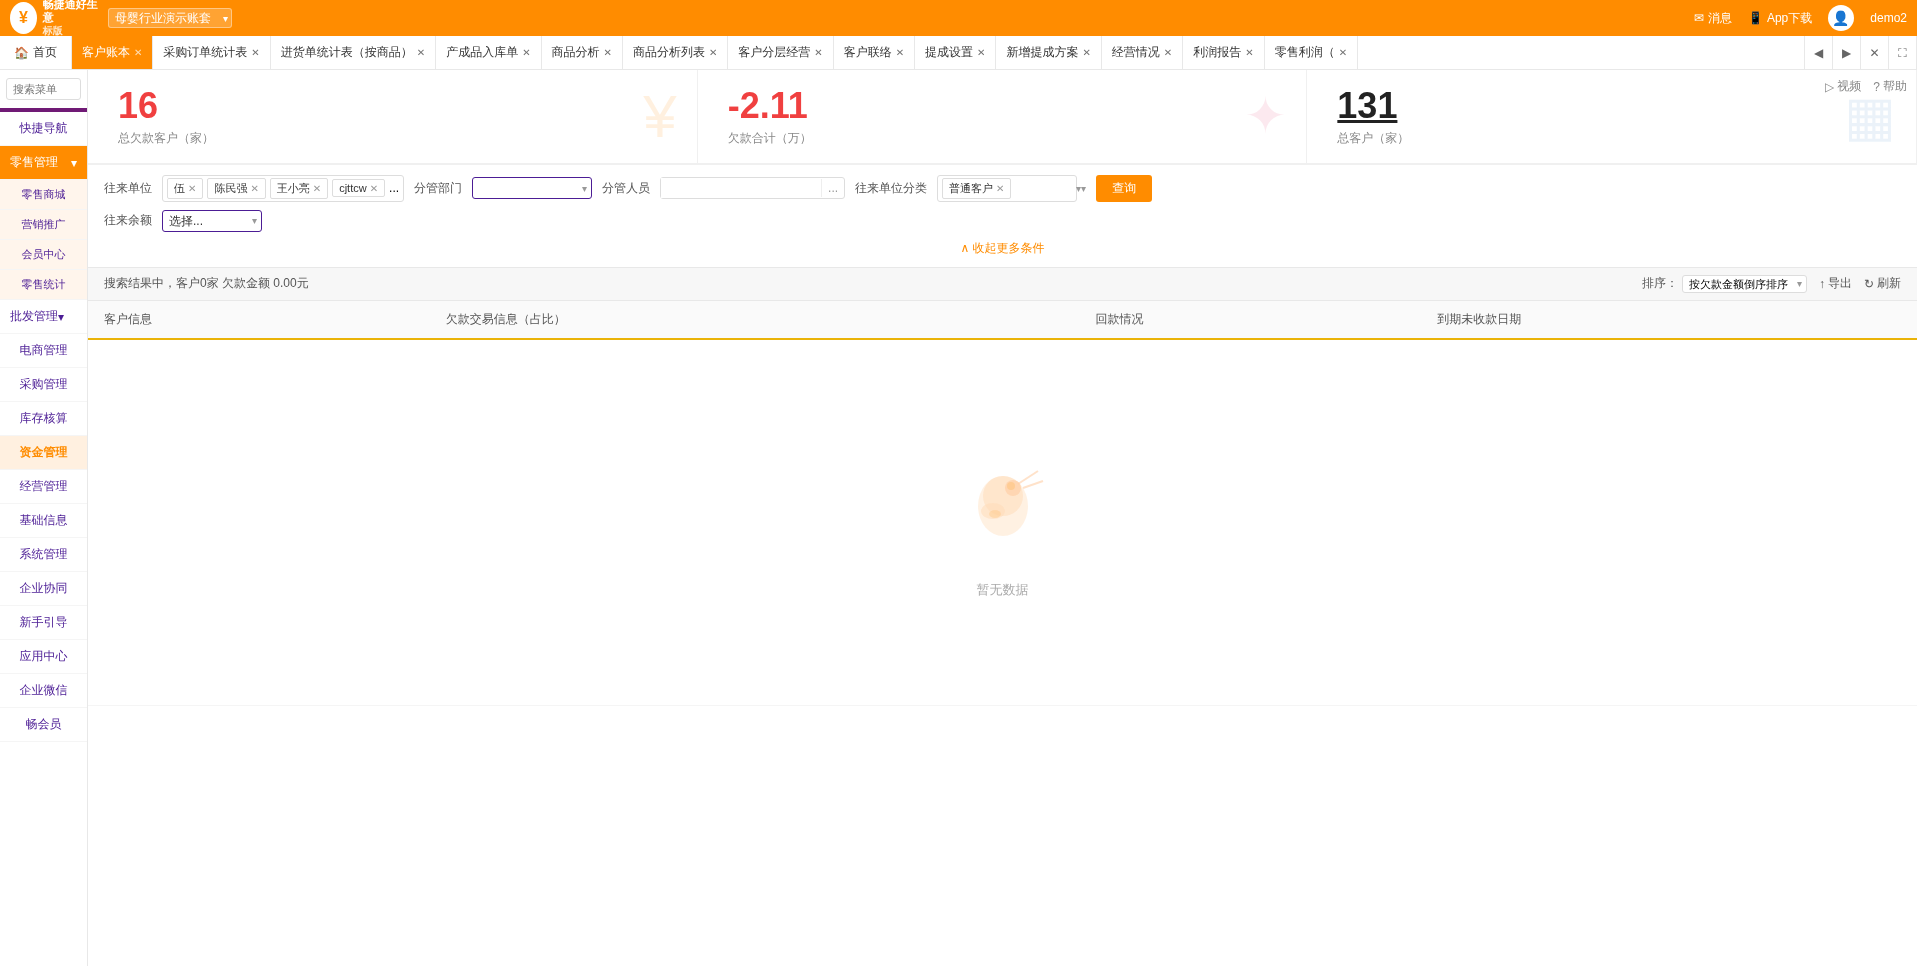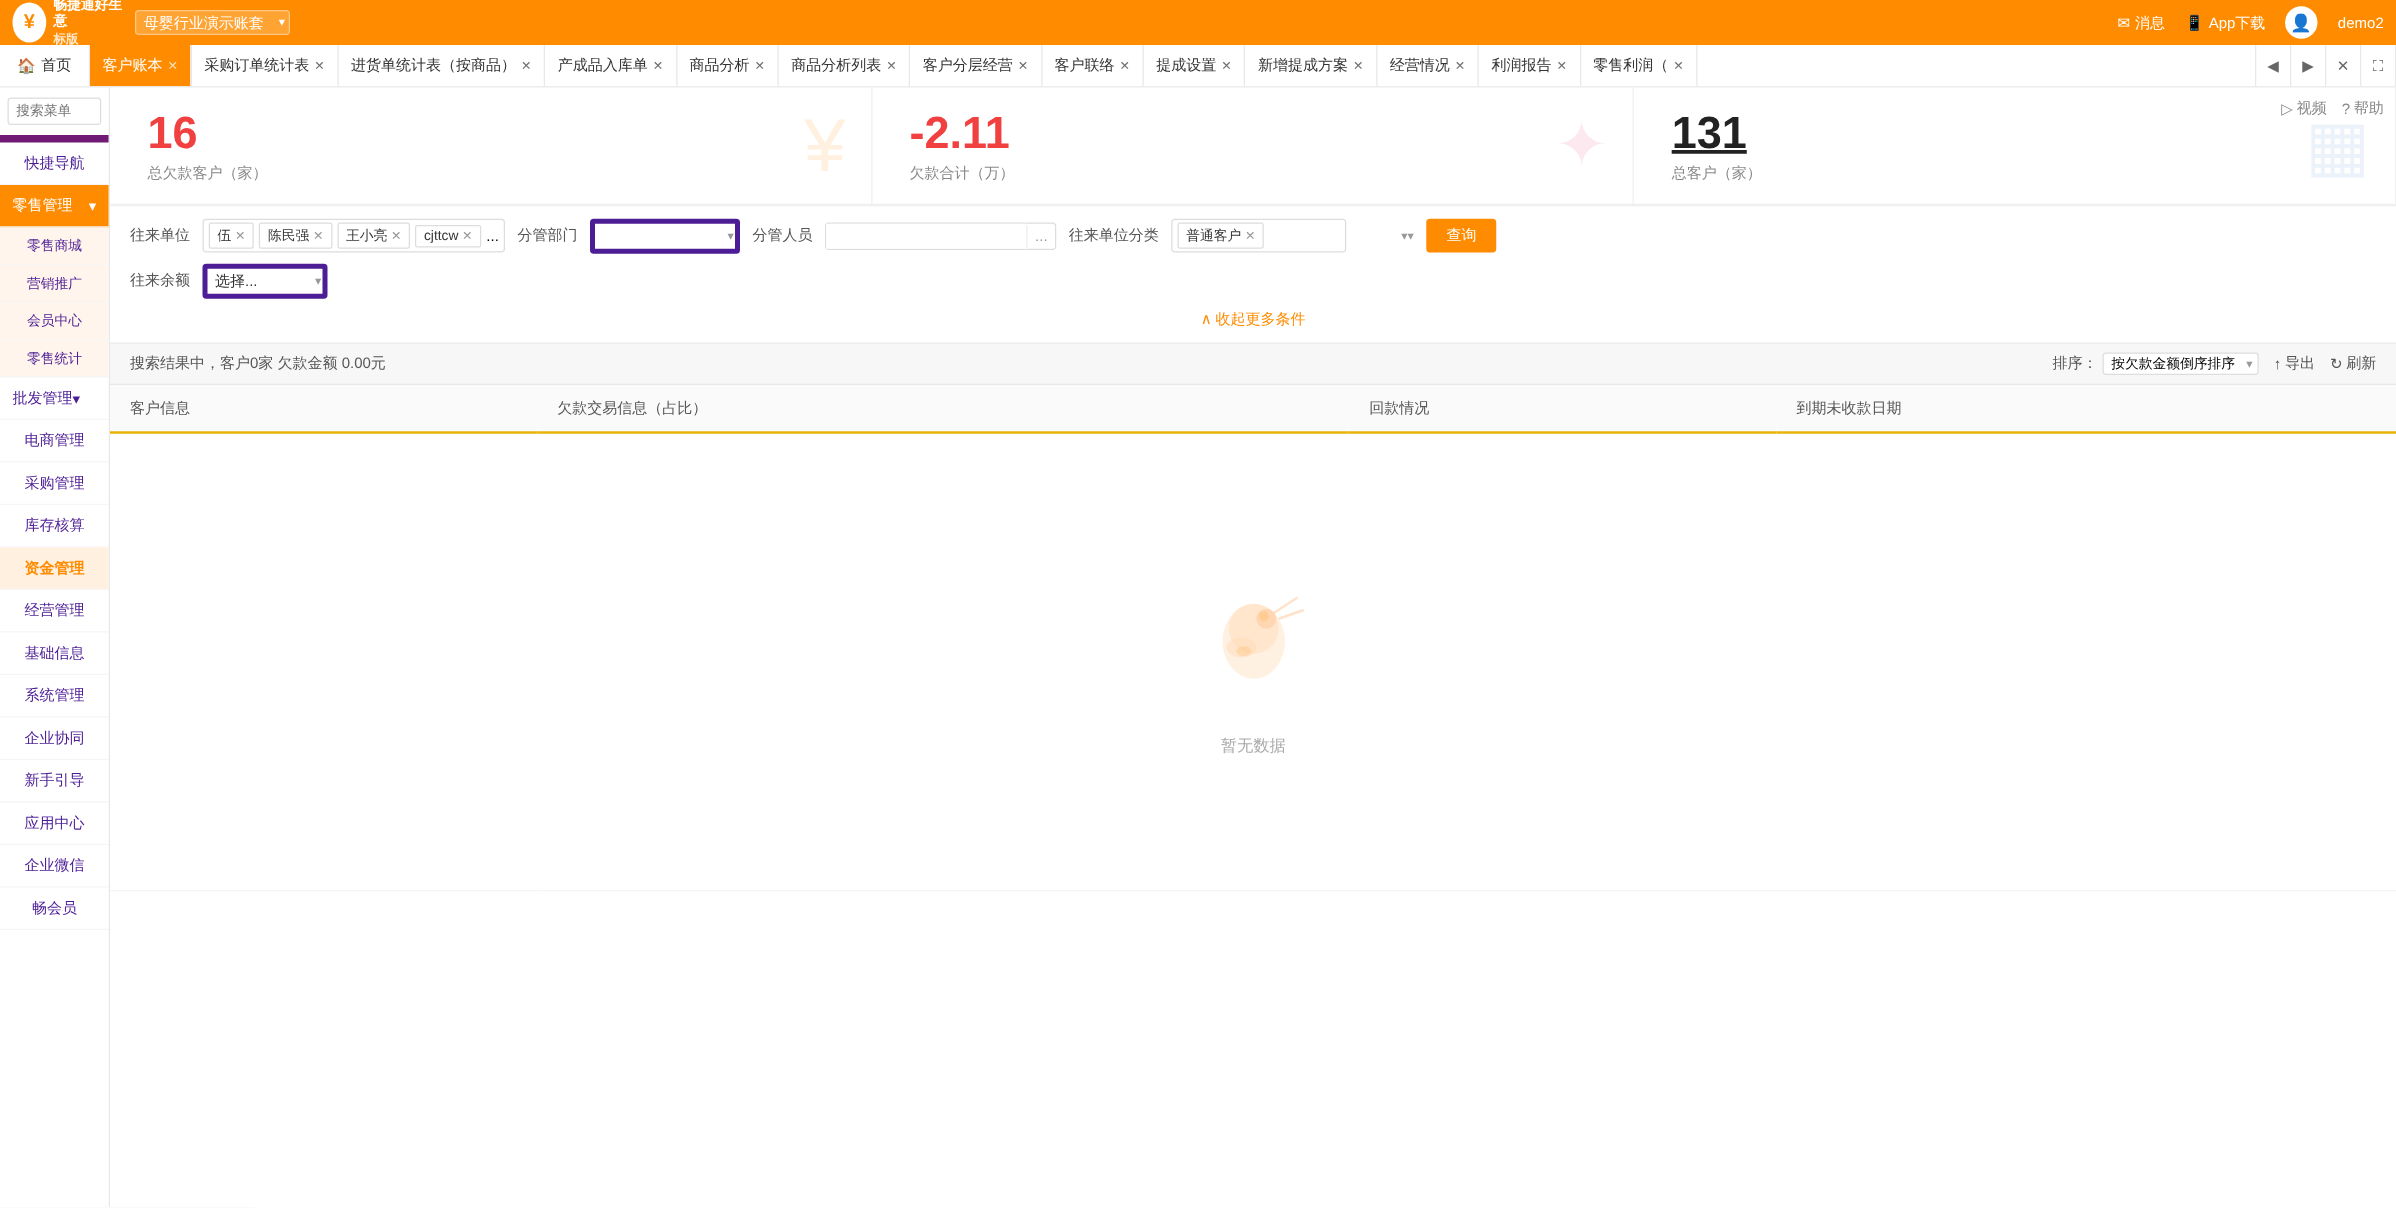--- a/index.html
+++ b/index.html
@@ -25,21 +25,21 @@
     .nav-tab.active { background: #ff8c00; color: #fff; }
     .nav-tab .close-x { font-size: 10px; cursor: pointer; opacity: 0.7; }
     .nav-tab-controls { display: flex; align-items: center; margin-left: auto; border-left: 1px solid #e8e8e8; }
     .nav-tab-controls .ctrl-btn { width: 28px; height: 34px; display: flex; align-items: center; justify-content: center; cursor: pointer; color: #666; font-size: 12px; border-right: 1px solid #e8e8e8; }
 
     
     .main-layout { display: flex; flex: 1; overflow: hidden; }
 
     
     .sidebar { width: 88px; background: #fff; border-right: 1px solid #e8e8e8; display: flex; flex-direction: column; flex-shrink: 0; overflow-y: auto; }
-    .sidebar-search { padding: 8px 6px; border-bottom: 6px solid #701a75; }
+    .sidebar-search { padding: 8px 6px; border-bottom: 4px solid #701a75; }
     .sidebar-search input { width: 100%; border: 1px solid #ddd; border-radius: 3px; padding: 4px 6px; font-size: 11px; outline: none; }
     .sidebar-item { padding: 8px 6px; text-align: center; cursor: pointer; font-size: 12px; color: #4c1d95; border-bottom: 1px solid #f5f5f5; }
     .sidebar-item.active { background: #ff8c00; color: #fff; }
     .sidebar-sub { background: #fff5ec; }
     .sidebar-sub .sidebar-item { font-size: 11px; padding: 7px 6px; }
 
     
     .content { flex: 1; overflow-y: auto; background: #f5f5f5; display: flex; flex-direction: column; }
 
     
@@ -57,22 +57,22 @@
     .stats-bar-actions { position: absolute; top: 8px; right: 10px; display: flex; gap: 12px; font-size: 12px; color: #888; }
     .stats-bar-actions span { cursor: pointer; display: flex; align-items: center; gap: 3px; }
 
     
     .filter-area { background: #fff; padding: 10px 16px; border-bottom: 1px solid #e8e8e8; flex-shrink: 0; }
     .filter-row { display: flex; align-items: center; gap: 10px; flex-wrap: wrap; margin-bottom: 8px; }
     .filter-row:last-child { margin-bottom: 0; }
     .filter-label { color: #555; font-size: 12px; white-space: nowrap; }
     .filter-tag { background: #fff; border: 1px solid #ddd; border-radius: 2px; padding: 2px 6px; font-size: 11px; display: flex; align-items: center; gap: 3px; color: #333; }
     .filter-tag .tag-close { color: #999; cursor: pointer; font-size: 10px; }
-    .filter-select { border: 4px solid #4c1d95; border-radius: 3px; padding: 3px 20px 3px 6px; font-size: 12px; color: #333; background: #fff; appearance: none; cursor: pointer; position: relative; min-width: 120px; }
-    .select-wrap { position: relative; display: inline-flex; align-items: center; gap: 45px; }
+    .filter-select { border: 1px solid #4c1d95; border-radius: 3px; padding: 3px 20px 3px 6px; font-size: 12px; color: #333; background: #fff; appearance: none; cursor: pointer; position: relative; min-width: 120px; }
+    .select-wrap { position: relative; display: inline-flex; align-items: center; }
     .select-wrap::after { content: "▾"; color: #999; position: absolute; right: 5px; pointer-events: none; font-size: 10px; }
     .filter-input-wrap { display: flex; align-items: center; border: 1px solid #ddd; border-radius: 3px; background: #fff; }
     .filter-input-wrap input { border: none; outline: none; padding: 3px 6px; font-size: 12px; width: 200px; }
     .filter-input-wrap .dots-btn { padding: 2px 6px; color: #999; cursor: pointer; border-left: 1px solid #eee; }
     .tag-wrap { display: flex; align-items: center; border: 1px solid #ddd; border-radius: 3px; background: #fff; padding: 2px 4px; gap: 4px; flex-wrap: wrap; min-width: 200px; }
     .collapse-btn { color: #ff8c00; cursor: pointer; font-size: 12px; display: flex; align-items: center; gap: 3px; margin: 0 auto; width: fit-content; }
 
     
     .result-bar { background: #f7f7f7; padding: 7px 16px; display: flex; align-items: flex-start; justify-content: space-between; border-bottom: 1px solid #e8e8e8; flex-shrink: 0; }
     .result-text { font-size: 12px; color: #555; }

